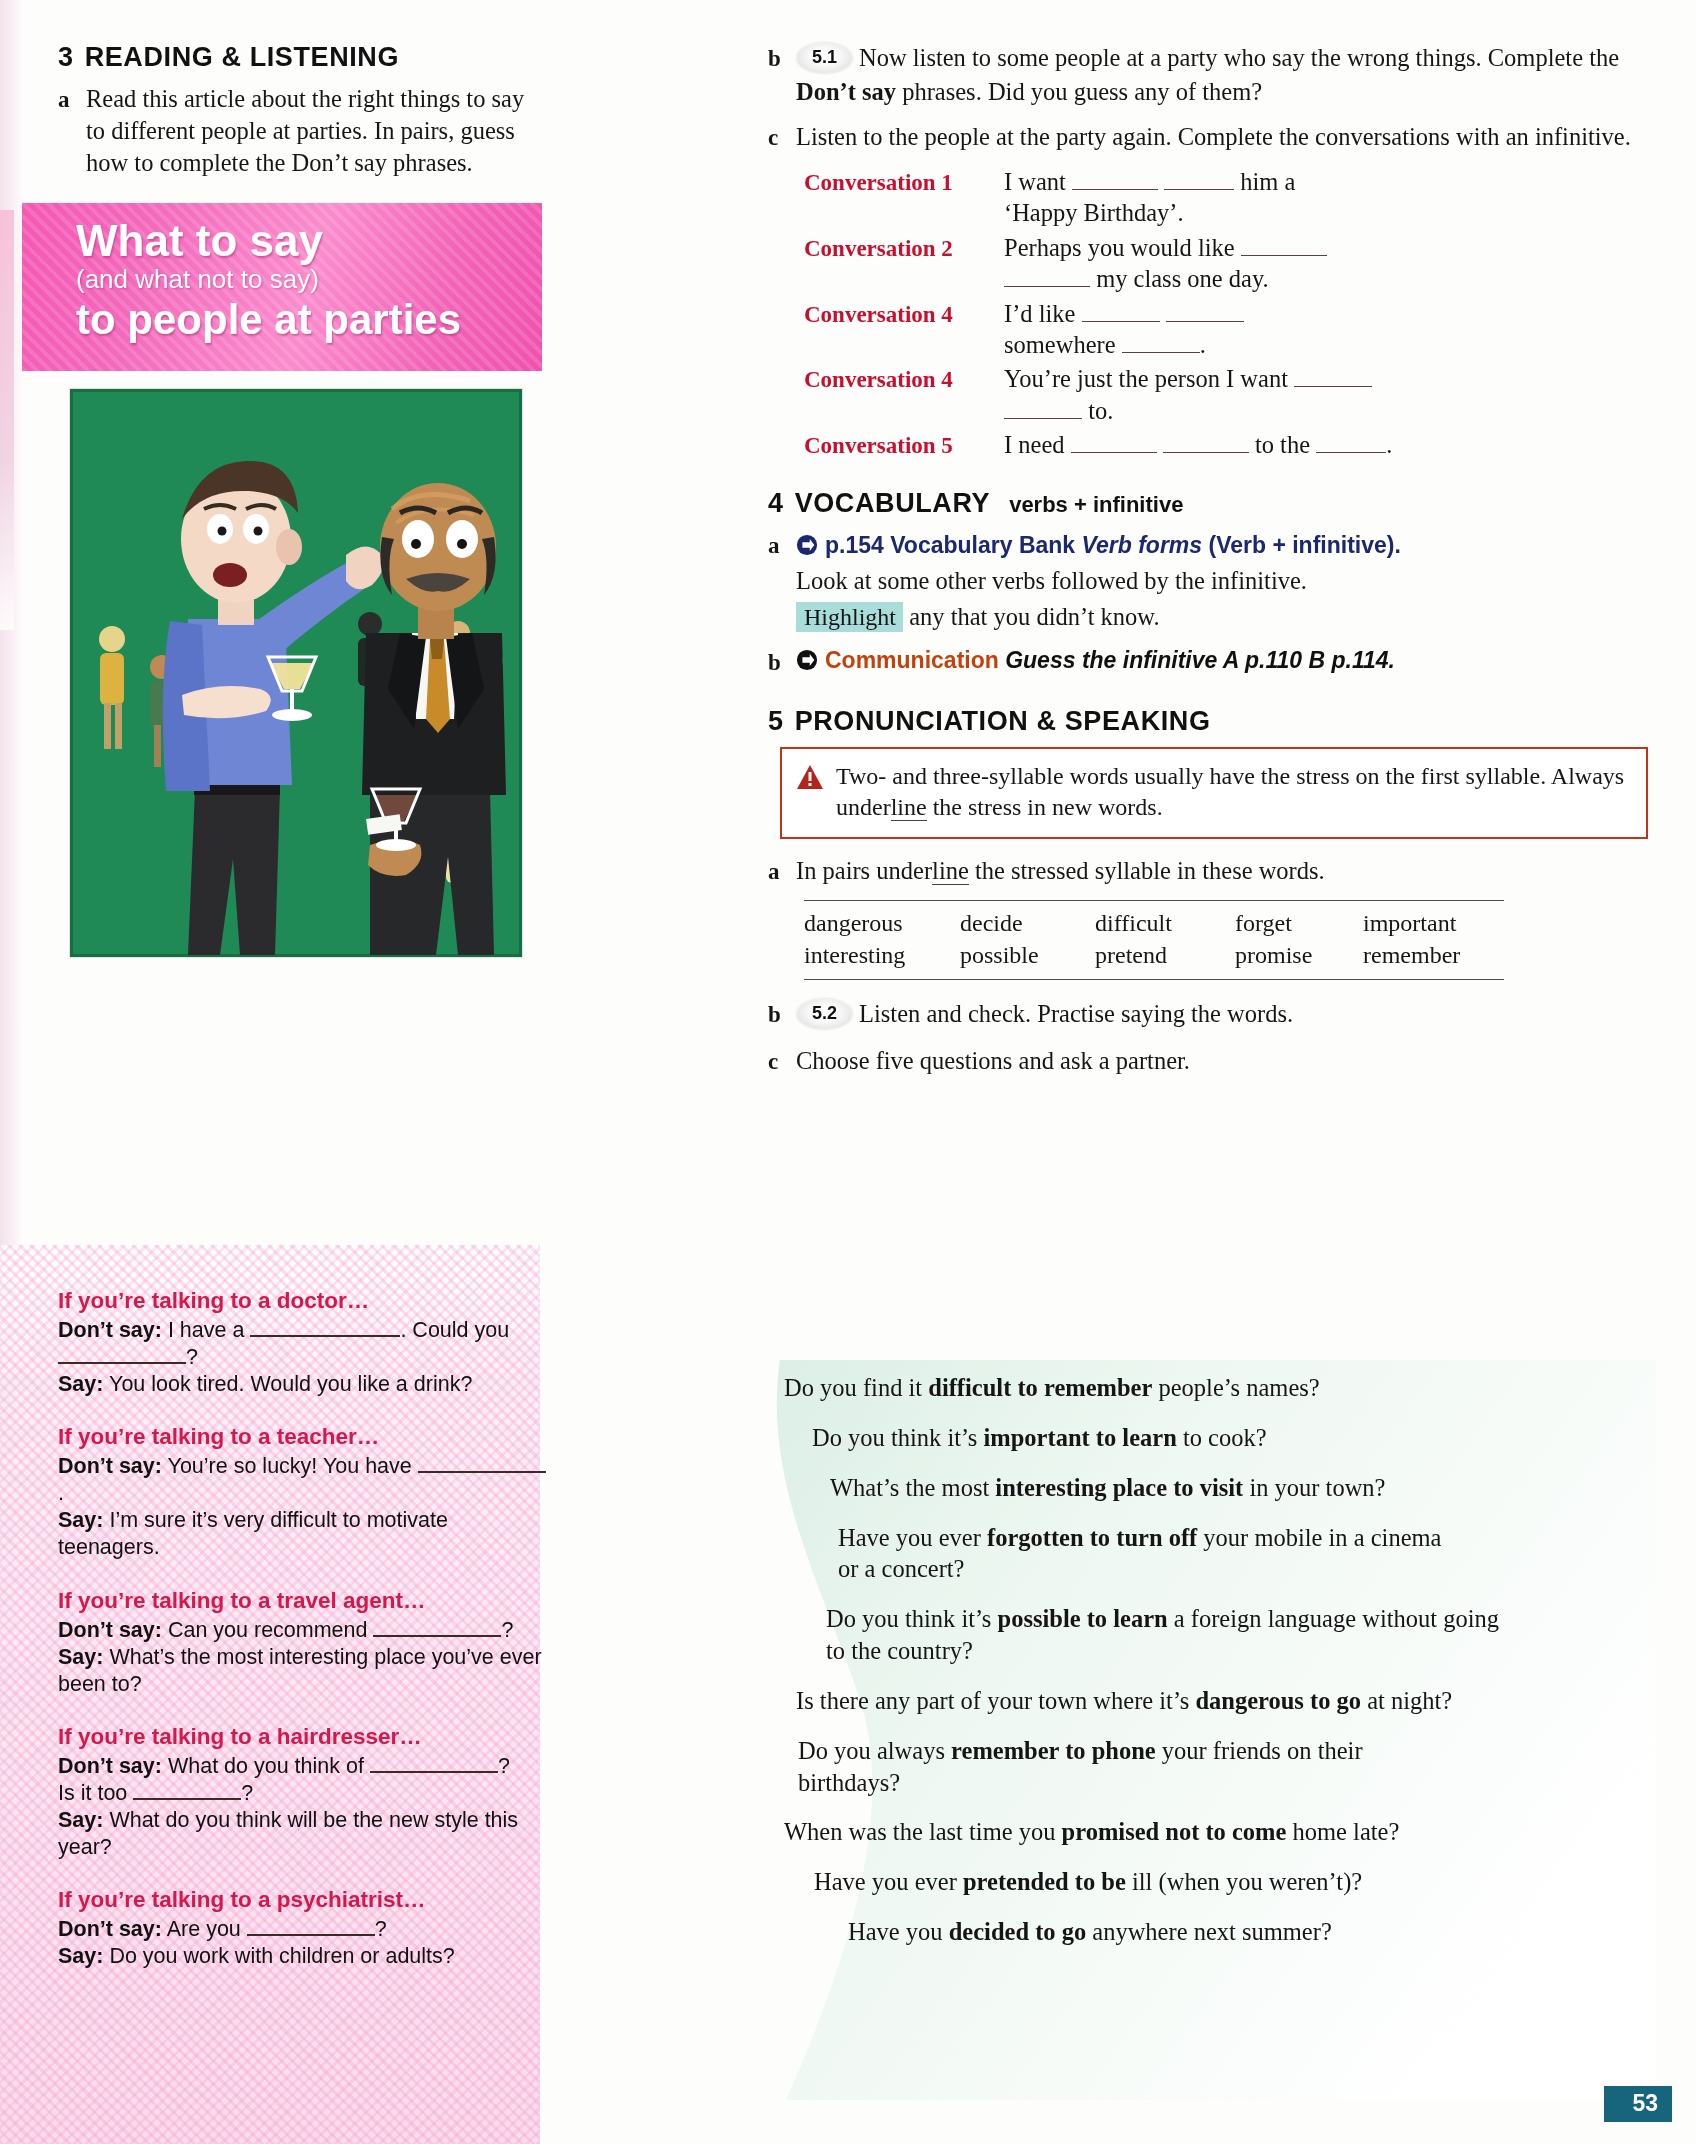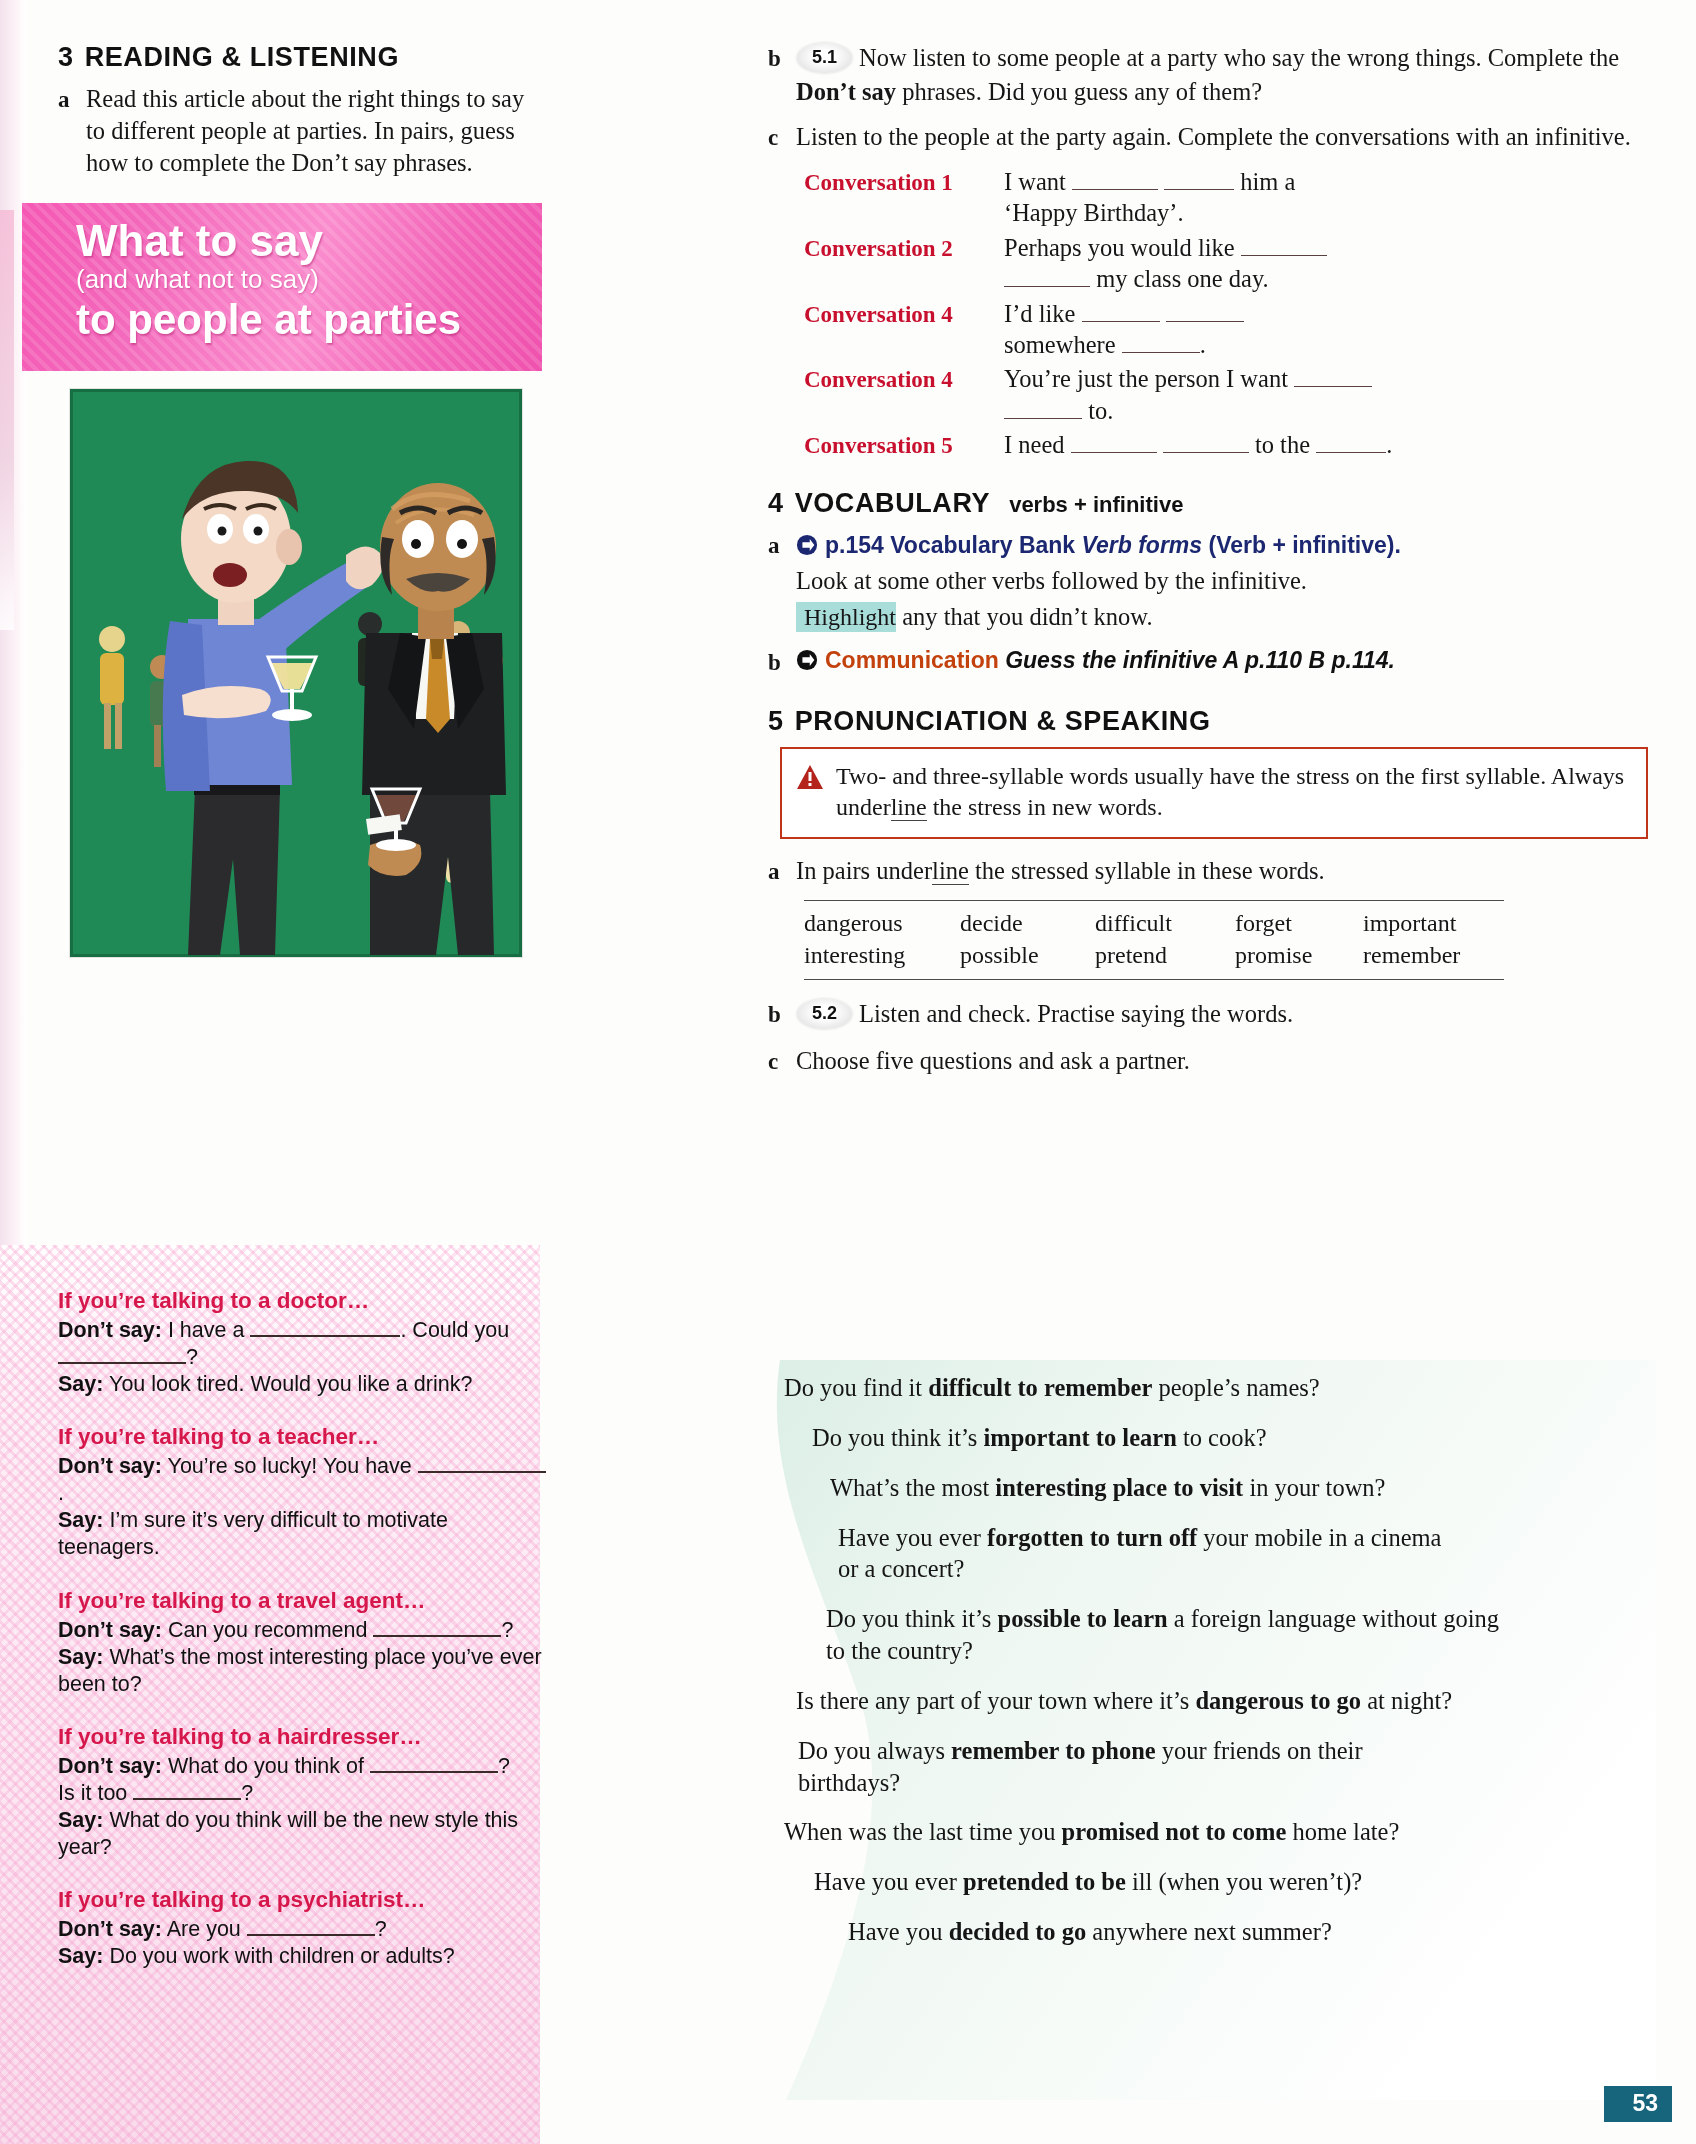--- a/index.html
+++ b/index.html
@@ -164,21 +164,21 @@
   .vb-line {
     font-family:"Liberation Sans", sans-serif;
     font-weight:bold; font-size:23px; color:#1b2770;
   }
   .vb-line .ital { font-style:italic; font-weight:bold; }
   .vb-sub {
     font-family:"Liberation Serif", serif;
     font-size:24.5px; color:#161616; line-height:1.3;
   }
   .hl {
-    background:#a9ddd9; padding:2px 0 2px 8px;
+    background:#a9ddd9; padding:2px 7px 2px 8px;
     font-family:"Liberation Serif", serif; font-size:24px;
   }
 
   
   .warn-box {
     border:2px solid #c0341a;
     padding:12px 16px 13px 14px;
     margin:8px 0 16px 12px;
     display:flex; gap:12px; align-items:flex-start;
     background:#fff;

